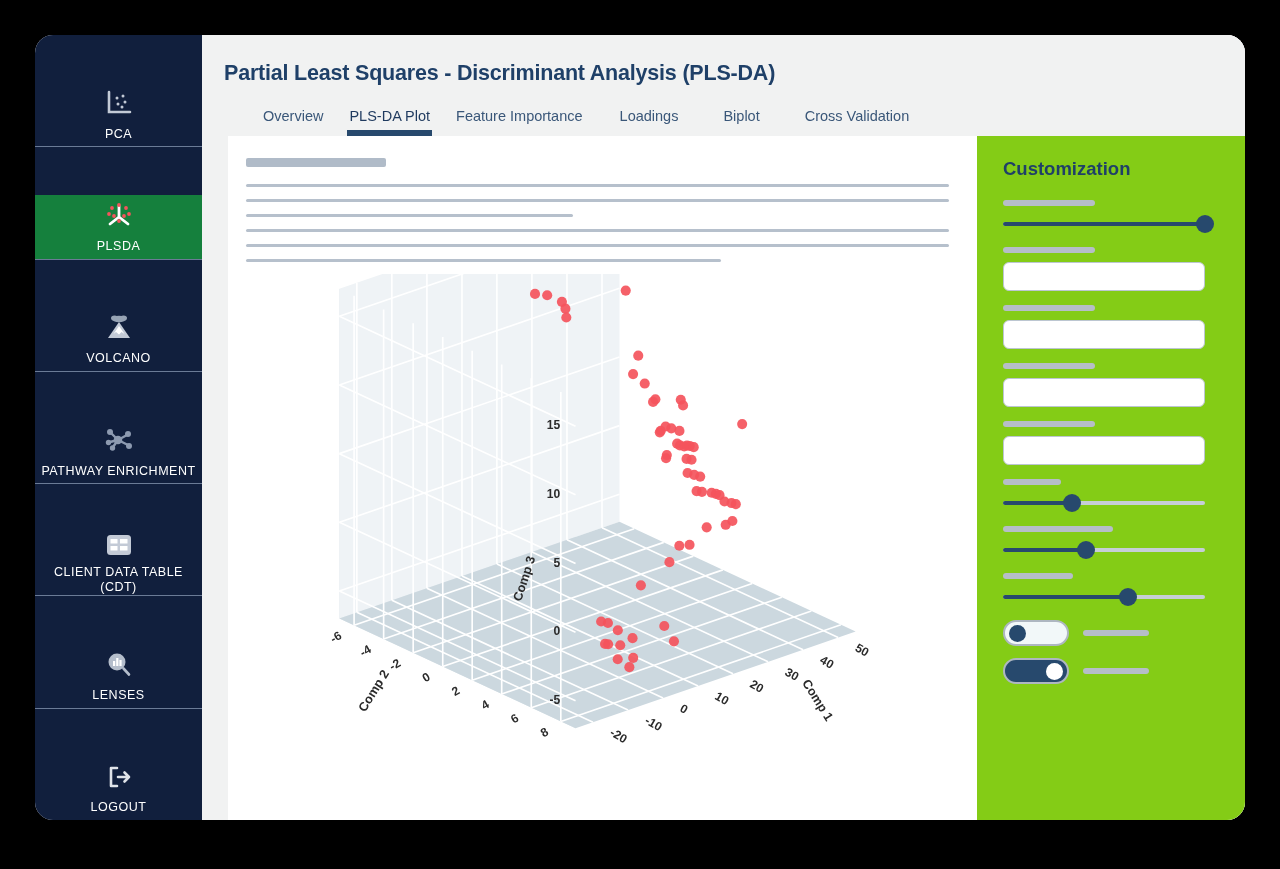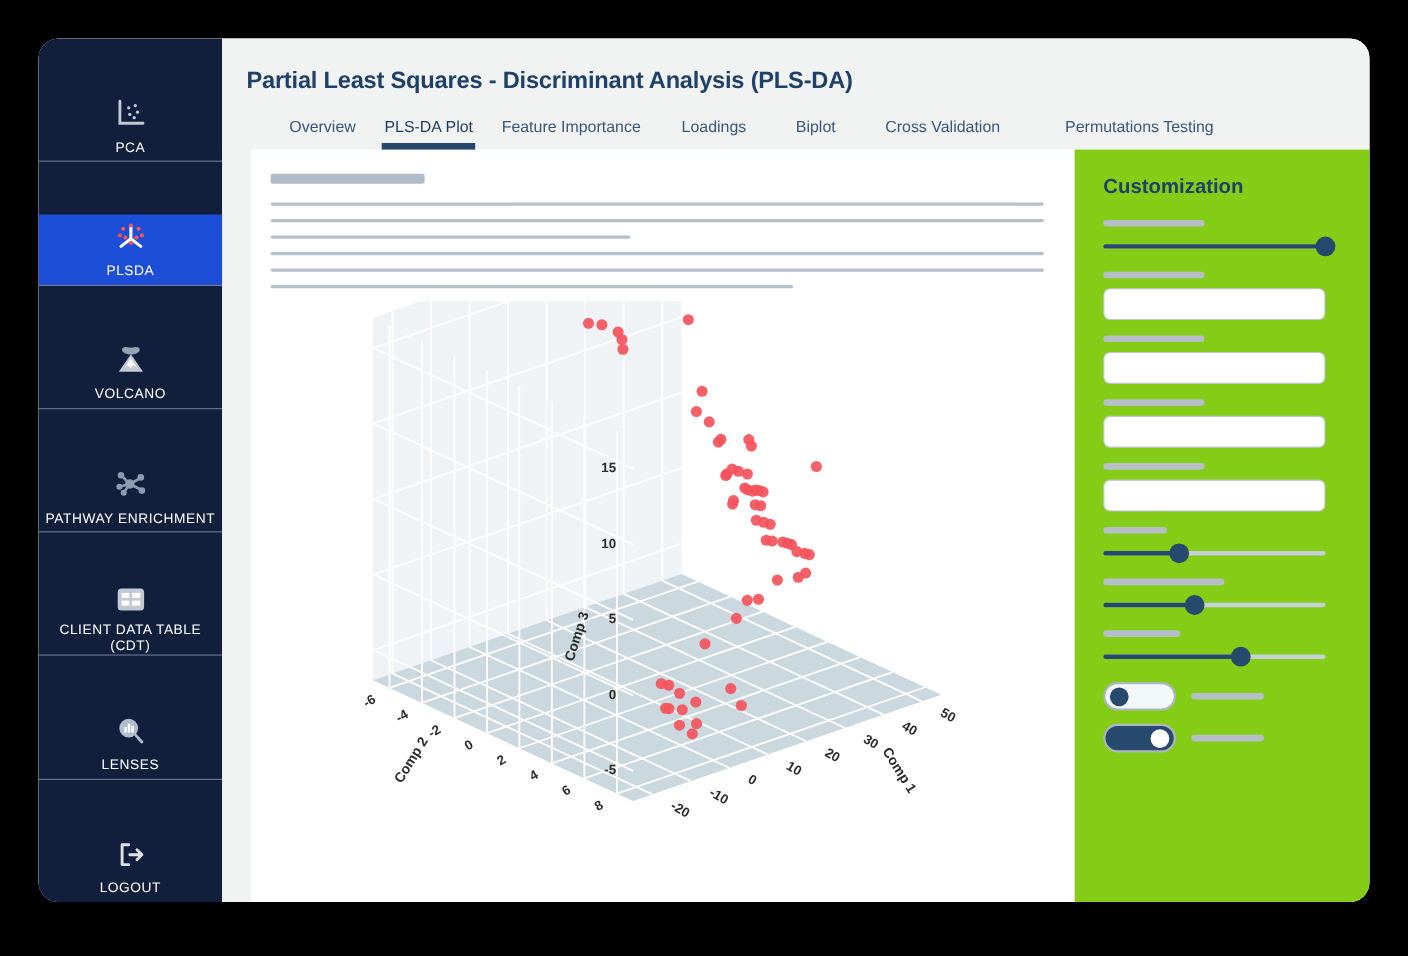--- a/index.html
+++ b/index.html
@@ -35,21 +35,21 @@
     display: flex;
     flex-direction: column;
     align-items: center;
     justify-content: center;
     gap: 7px;
     padding: 4px 6px;
     cursor: pointer;
     margin-top: 48px;
   }
   .nav-item:last-child { border-bottom: none; }
-  .nav-item.active { background: #1d4ed8; }
+  .nav-item.active { background: #15803d; }
   .nav-icon {
     width: 34px; height: 34px;
     display: flex; align-items: center; justify-content: center;
   }
   .nav-icon svg { display: block; }
   .nav-label {
     color: #ffffff;
     font-size: 12.5px;
     letter-spacing: 0.5px;
     text-align: center;
@@ -304,21 +304,20 @@
     <div class="header">
       <div class="page-title">Partial Least Squares - Discriminant Analysis (PLS-DA)</div>
 
       <div class="tabbar">
         <div class="tab">Overview</div>
         <div class="tab active">PLS-DA Plot</div>
         <div class="tab">Feature Importance</div>
         <div class="tab" style="padding-left:24px">Loadings</div>
         <div class="tab" style="padding-left:32px">Biplot</div>
         <div class="tab" style="padding-left:32px">Cross Validation</div>
-        <div class="tab" style="padding-left:46px">Permutations Testing</div>
       </div>
     </div>
 
     <div class="content-wrap">
 
       <section class="panel-plot">
         <div class="skel skel-title"></div>
         <div class="skel skel-line" style="width:100%"></div>
         <div class="skel skel-line" style="width:100%"></div>
         <div class="skel skel-line" style="width:46.5%"></div>

